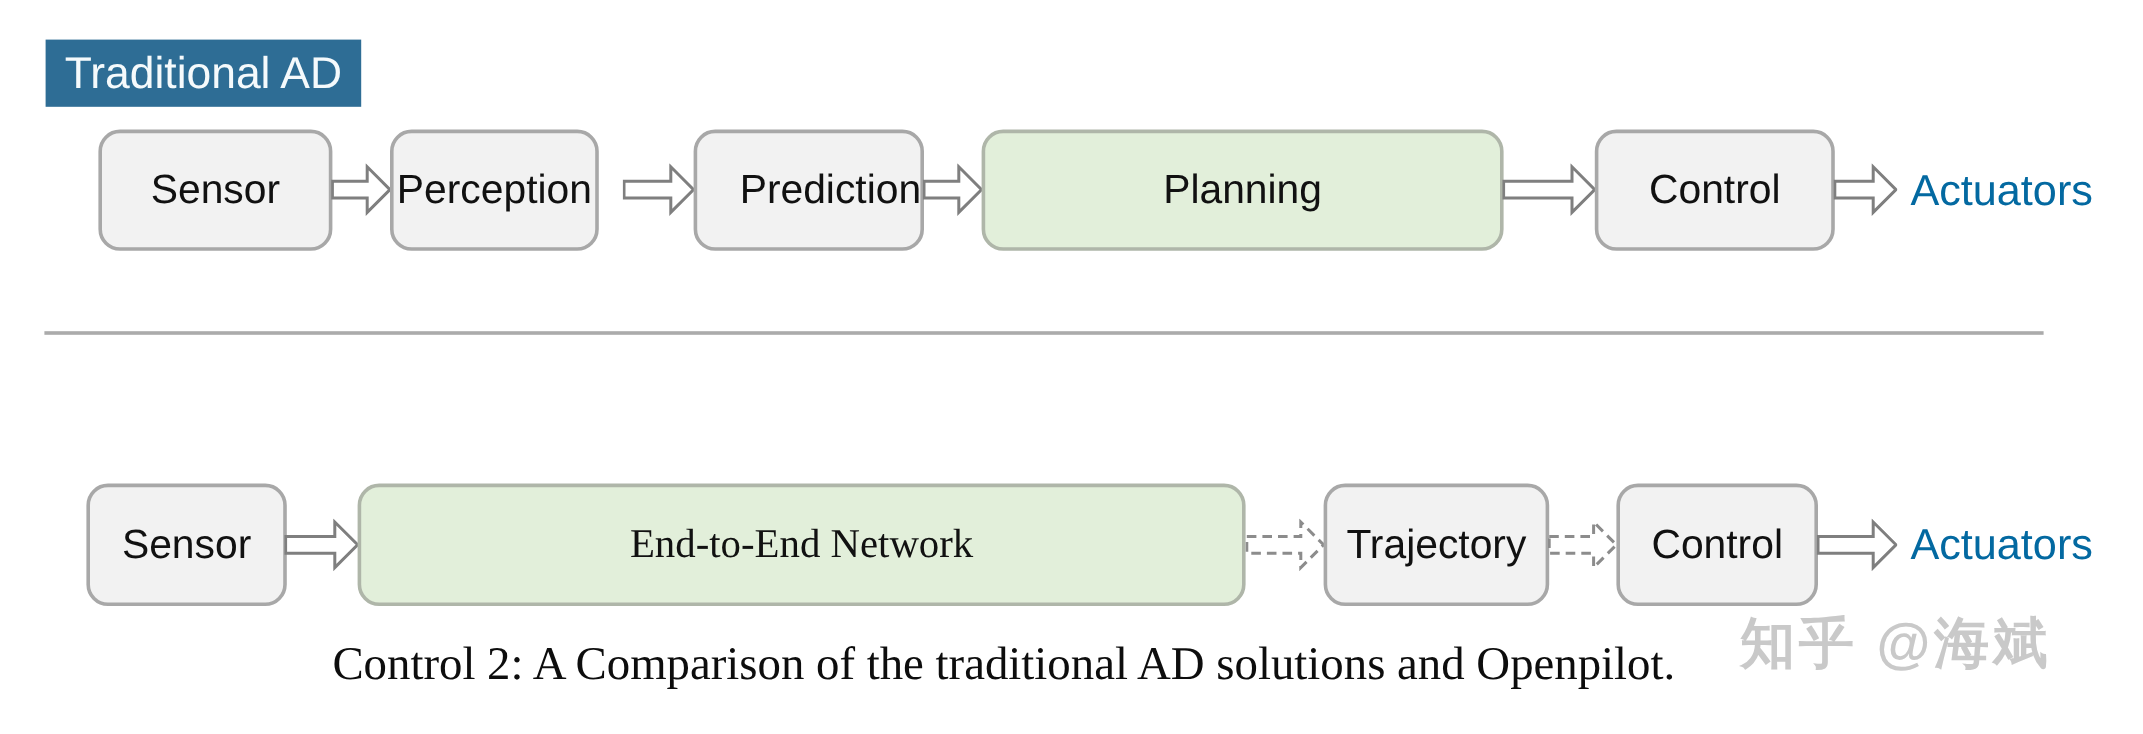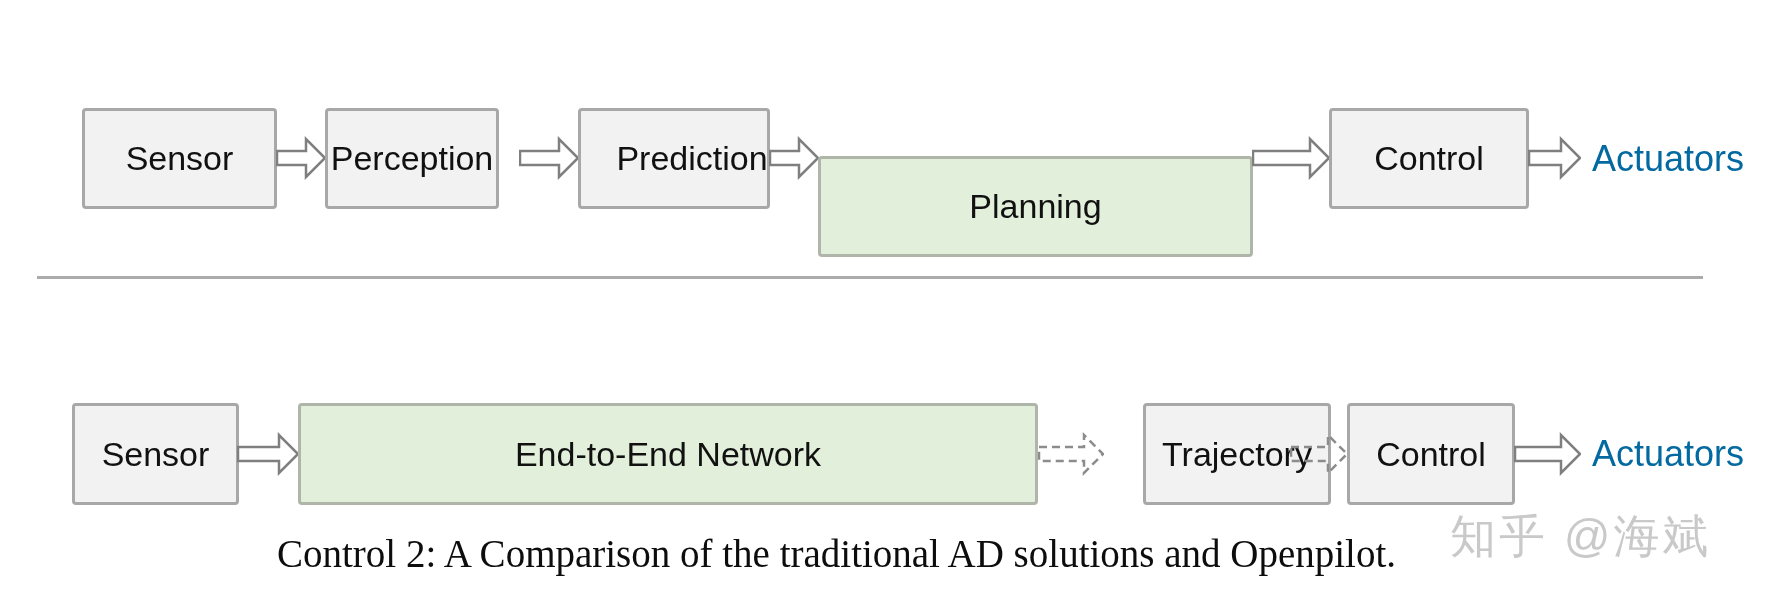--- a/index.html
+++ b/index.html
@@ -20,21 +20,21 @@
     background: #2E6D95;
     color: #F5FAFC;
     font-size: 37px;
     white-space: nowrap;
   }
   .node {
     position: absolute;
     height: 101px;
     background: #F2F2F2;
     border: 3px solid #A8A8A8;
-    border-radius: 4px;
+    border-radius: 18px;
     box-sizing: border-box;
     display: flex;
     align-items: center;
     justify-content: center;
     font-size: 34px;
     color: #111111;
     white-space: nowrap;
   }
   .node.green { background: #E2EFDA; border-color: #AFB6A9; }
   .arrow { position: absolute; height: 44px; }
@@ -63,31 +63,32 @@
     font-family: "Liberation Serif", serif;
     font-size: 39px;
     color: #0d0d0d;
     white-space: nowrap;
   }
   .watermark {
     position: absolute;
     left: 1450px;
     top: 506px;
     font-size: 46px;
-    font-weight: normal;
+    font-weight: bold;
     letter-spacing: 3px;
     color: #C9C9C9;
     white-space: nowrap;
   }
 </style>
 </head>
 <body>
 
 <div id="canvas">
 
+  <div class="section-label" style="left:38px; top:33px;">Traditional AD</div>
 
   <div class="node" style="left:82px;  top:108px; width:195px;">Sensor</div>
 
   <div class="arrow" style="left:276px; top:136px;">
     <svg width="50" height="44" viewBox="0 0 50 44">
       <path d="M1 15 H30 V3 L49 22 L30 41 V29 H1 Z" fill="#FFFFFF" stroke="#7F7F7F" stroke-width="2.5" stroke-linejoin="miter"></path>
     </svg>
   </div>
 
   <div class="node" style="left:325px; top:108px; width:174px;">Perception</div>
@@ -99,21 +100,21 @@
   </div>
 
   <div class="node" style="left:578px; top:108px; width:192px;padding-left:36px;">Prediction</div>
 
   <div class="arrow" style="left:769px; top:136px;">
     <svg width="50" height="44" viewBox="0 0 50 44">
       <path d="M1 15 H30 V3 L49 22 L30 41 V29 H1 Z" fill="#FFFFFF" stroke="#7F7F7F" stroke-width="2.5" stroke-linejoin="miter"></path>
     </svg>
   </div>
 
-  <div class="node green" style="left:818px; top:108px; width:435px;margin-top:48px;">Planning</div>
+  <div class="node green" style="left:818px; top:108px; width:435px;">Planning</div>
 
   <div class="arrow" style="left:1252px; top:136px;">
     <svg width="78" height="44" viewBox="0 0 78 44">
       <path d="M1 15 H58 V3 L77 22 L58 41 V29 H1 Z" fill="#FFFFFF" stroke="#7F7F7F" stroke-width="2.5" stroke-linejoin="miter"></path>
     </svg>
   </div>
 
   <div class="node" style="left:1329px; top:108px; width:200px;">Control</div>
 
   <div class="arrow" style="left:1528px; top:136px;">
@@ -128,29 +129,29 @@
 
 
   <div class="node" style="left:72px; top:403px; width:167px; height:102px;">Sensor</div>
 
   <div class="arrow" style="left:237px; top:432px;">
     <svg width="62" height="44" viewBox="0 0 62 44">
       <path d="M1 15 H42 V3 L61 22 L42 41 V29 H1 Z" fill="#FFFFFF" stroke="#7F7F7F" stroke-width="2.5" stroke-linejoin="miter"></path>
     </svg>
   </div>
 
-  <div class="node green" style="left:298px; top:403px; width:740px; height:102px;">End-to-End Network</div>
+  <div class="node green" style="left:298px; top:403px; width:740px; height:102px;font-family:Liberation Serif, serif;">End-to-End Network</div>
 
   <div class="arrow" style="left:1038px; top:432px;">
     <svg width="66" height="44" viewBox="0 0 66 44">
       <path d="M1 15 H46 V3 L65 22 L46 41 V29 H1 Z" fill="none" stroke="#8C8C8C" stroke-width="2.5" stroke-dasharray="8 5" stroke-linejoin="miter"></path>
     </svg>
   </div>
 
-  <div class="node" style="left:1103px; top:403px; width:188px; height:102px;margin-left:40px;">Trajectory</div>
+  <div class="node" style="left:1103px; top:403px; width:188px; height:102px;">Trajectory</div>
 
   <div class="arrow" style="left:1290px; top:432px;">
     <svg width="58" height="44" viewBox="0 0 58 44">
       <path d="M1 15 H38 V3 L57 22 L38 41 V29 H1 Z" fill="none" stroke="#8C8C8C" stroke-width="2.5" stroke-dasharray="8 5" stroke-linejoin="miter"></path>
     </svg>
   </div>
 
   <div class="node" style="left:1347px; top:403px; width:168px; height:102px;">Control</div>
 
   <div class="arrow" style="left:1514px; top:432px;">

